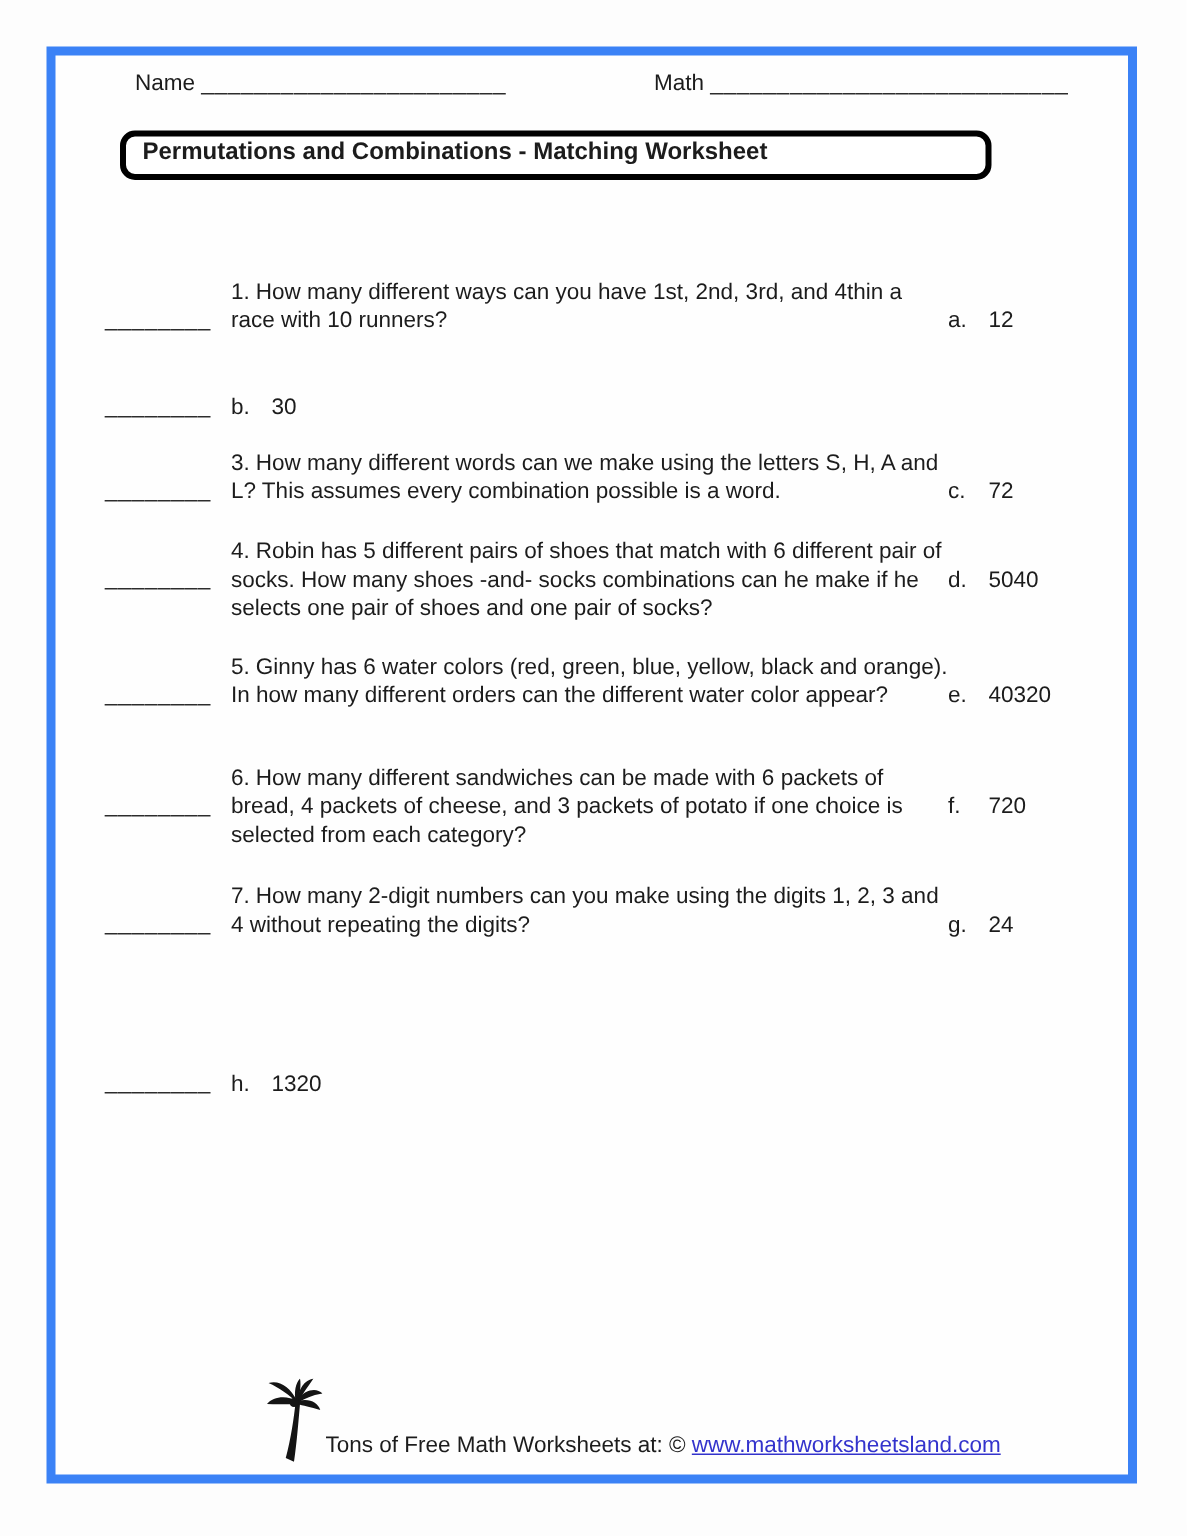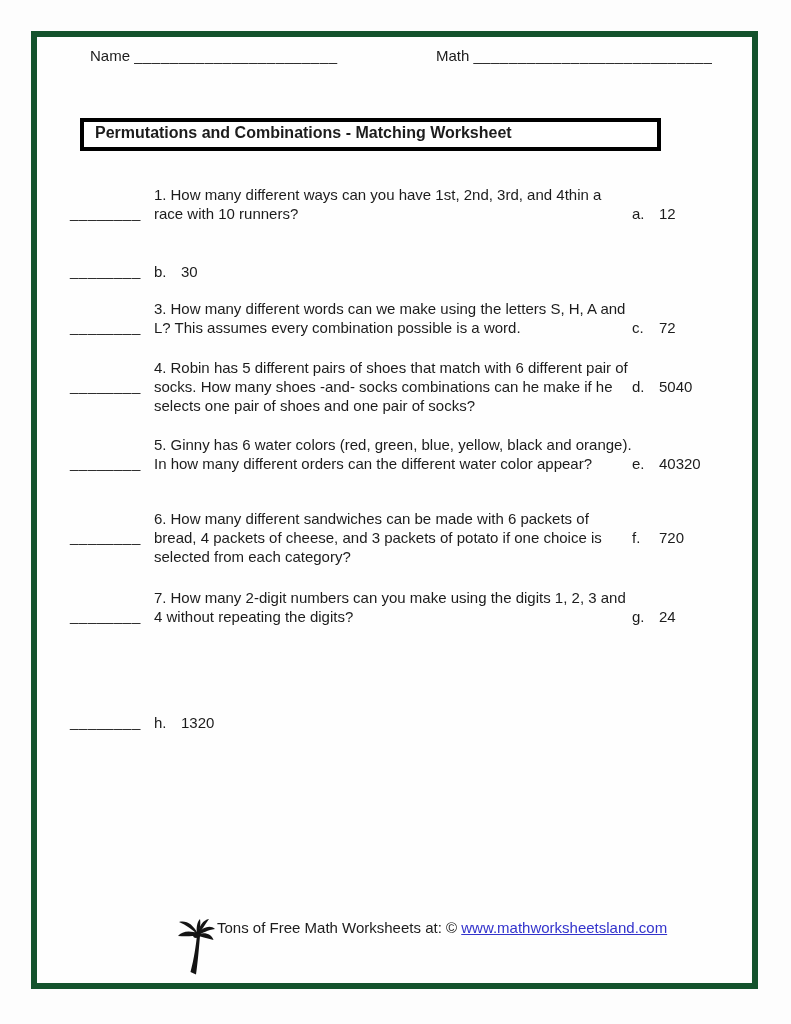--- a/index.html
+++ b/index.html
@@ -14,21 +14,21 @@
     font-family: "Liberation Sans", "DejaVu Sans", sans-serif;
     color: #1c1c1c;
     overflow: hidden;
   }
   .page-border {
     position: absolute;
     left: 31px;
     top: 31px;
     width: 715px;
     height: 946px;
-    border: 6px solid #14532d;
+    border: 6px solid #3b82f6;
     background: #fefefe;
   }
   .content {
     position: relative;
     width: 100%;
     height: 100%;
   }
   .header-row {
     position: absolute;
     top: 10px;
@@ -53,27 +53,26 @@
     letter-spacing: 0.5px;
     color: #222;
   }
   .title-box {
     position: absolute;
     left: 43px;
     top: 50px;
     width: 562px;
     height: 23px;
     border: 4px solid #000;
-    border-radius: 0;
+    border-radius: 10px;
     background: #fff;
     padding: 2px 0 0 11px;
     font-size: 16px;
     font-weight: bold;
     white-space: nowrap;
-    margin-top: 31px;
   }
   .instructions {
     position: absolute;
     left: 56px;
     top: 89px;
     width: 590px;
     font-size: 15px;
     line-height: 20px;
   }
   .problems {
@@ -116,21 +115,21 @@
     line-height: 19px;
   }
   .ans-letter {
     width: 27px;
   }
   .footer {
     position: absolute;
     left: 177px;
     top: 919px;
     display: flex;
-    align-items: flex-start;
+    align-items: flex-end;
   }
   .palm-icon-wrap {
     width: 38px;
     height: 57px;
   }
   .footer-text {
     font-size: 15px;
     padding-bottom: 4px;
     margin-left: 2px;
     white-space: nowrap;

